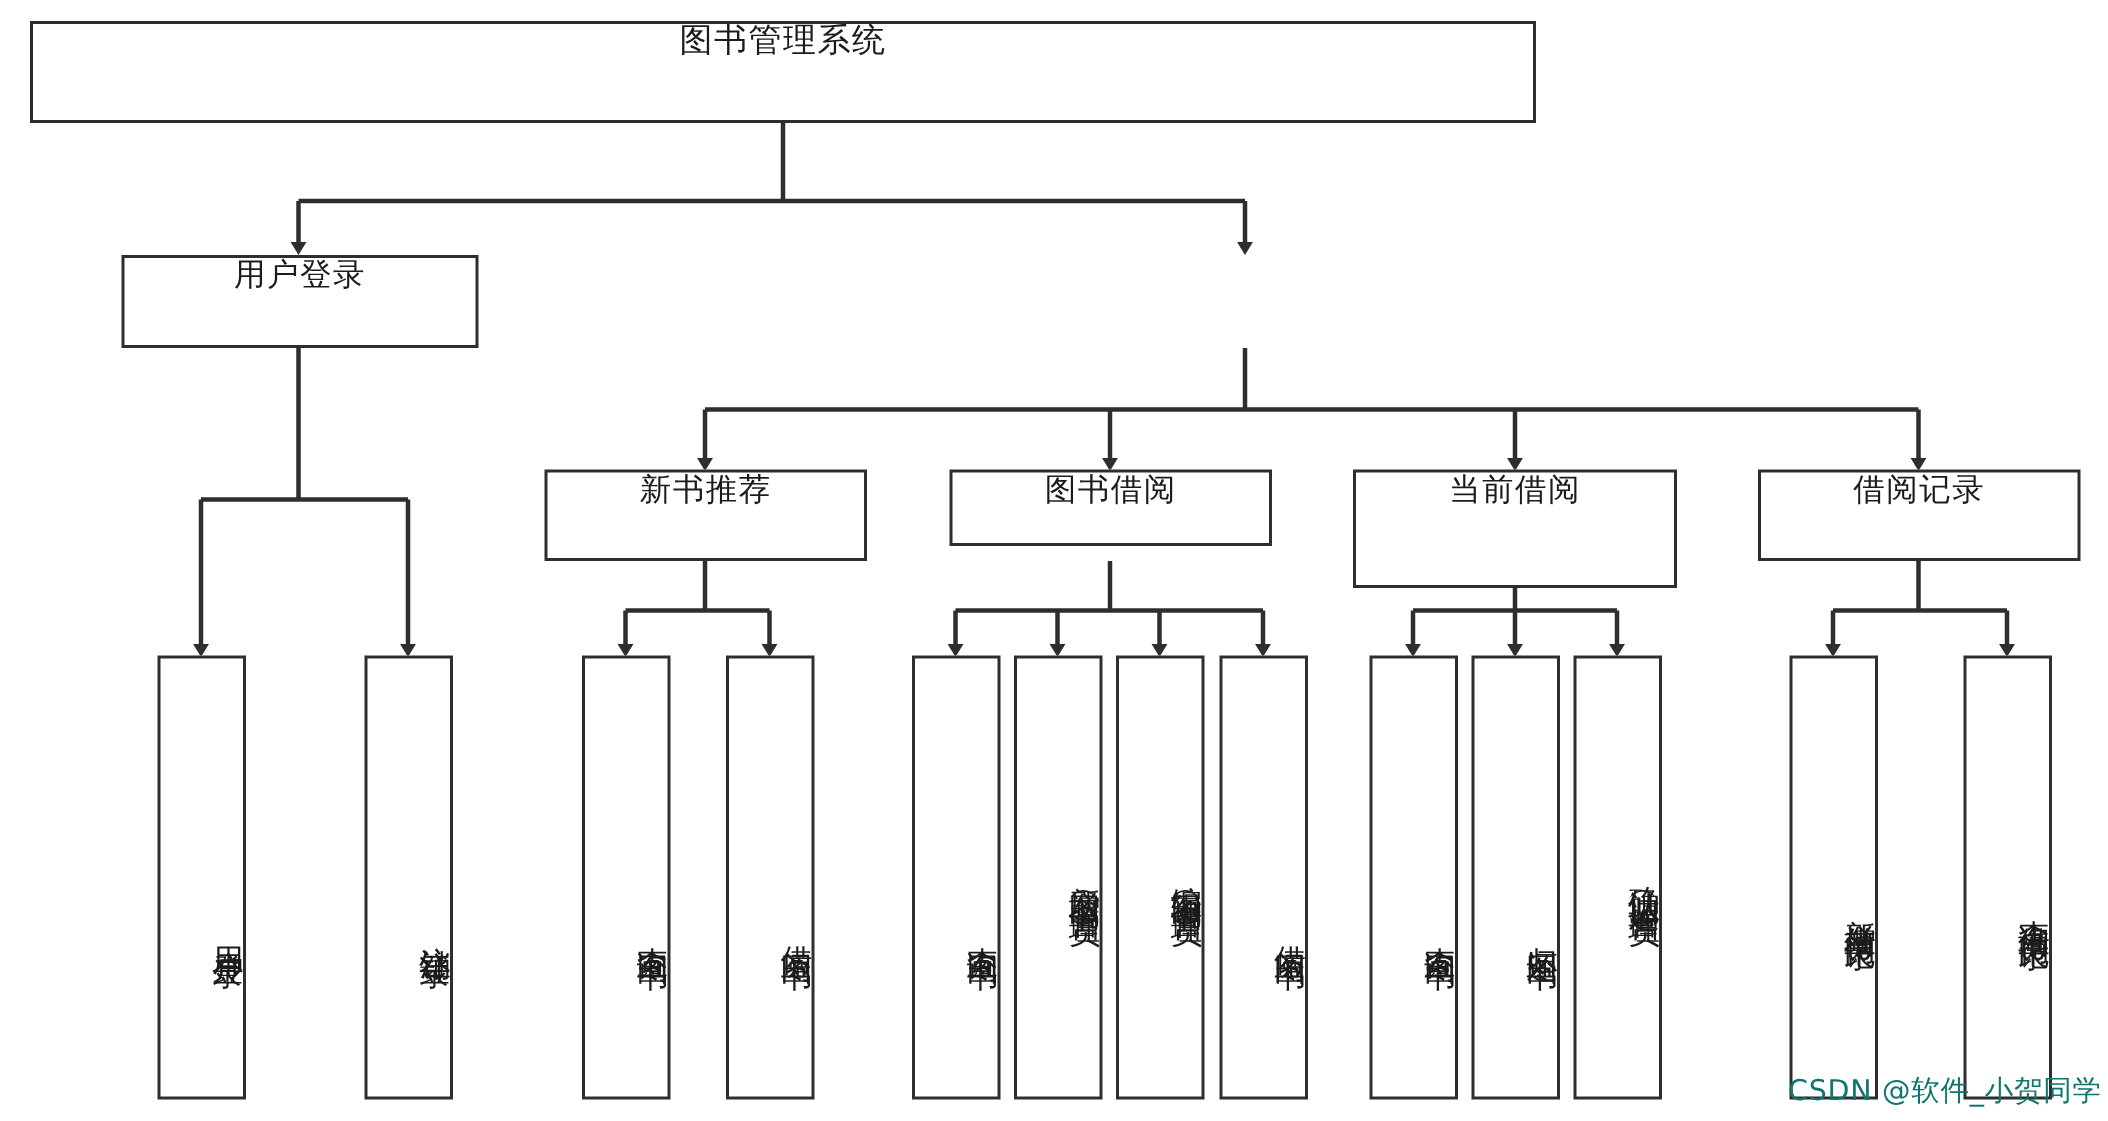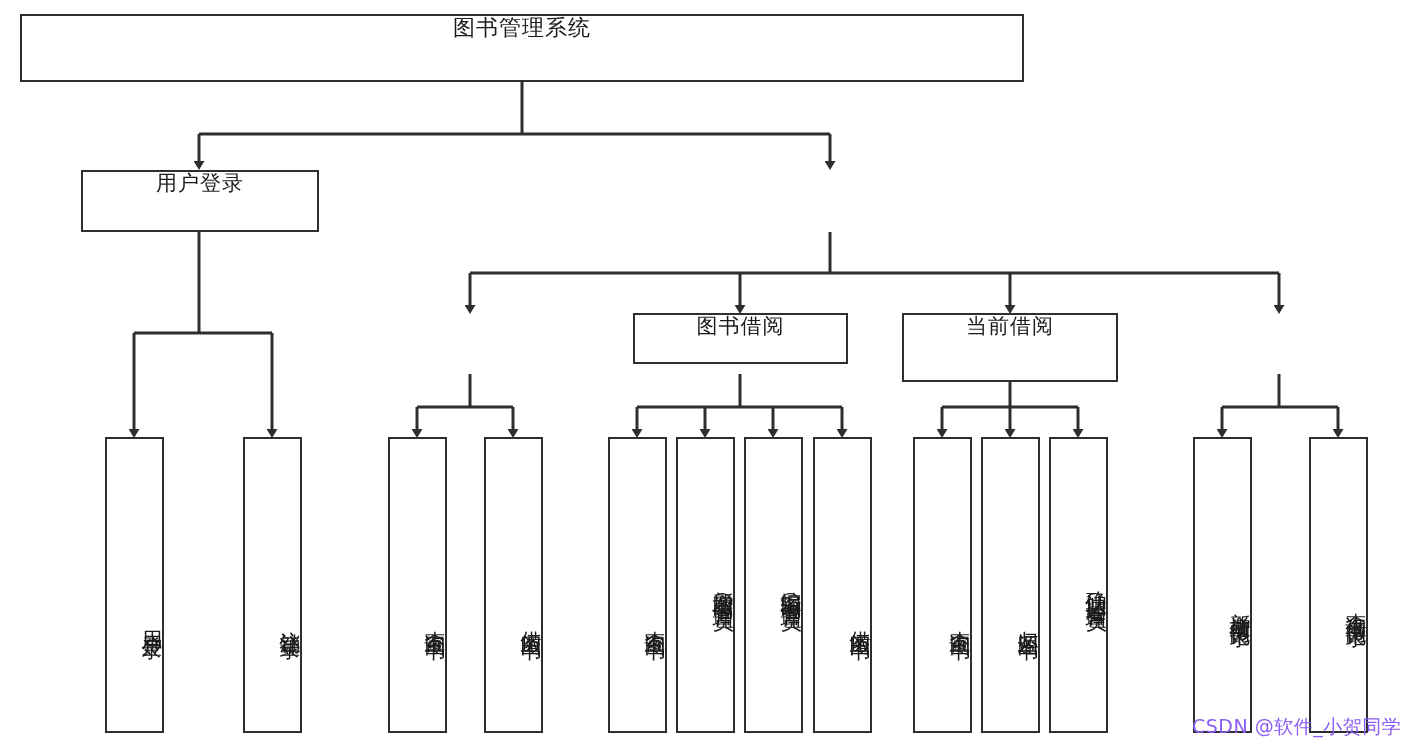--- a/index.html
+++ b/index.html
@@ -55,21 +55,21 @@
     white-space: nowrap;
   }
   .node-v .vlabel {
     writing-mode: vertical-rl;
     text-orientation: upright;
     display: block;
   }
   .watermark {
     position: absolute;
     font-size: 19px;
-    color: #8b5cf6;
+    color: #0f766e;
     white-space: nowrap;
     letter-spacing: 0.5px;
   }
 </style>
 </head>
 <body>
 
 <div id="canvas">
 
   <svg class="edges" viewBox="0 0 1405 747">
@@ -123,25 +123,31 @@
   </svg>
 
   <div class="node node-h node-root" style="left:20px; top:14px; width:1004px; height:68px;">
     <span>图书管理系统</span>
   </div>
 
   <div class="node node-h" style="left:81px; top:170px; width:238px; height:62px;">
     <span>用户登录</span>
   </div>
 
+  <div class="node node-h" style="left:363px; top:313px; width:215px; height:61px;">
+    <span>新书推荐</span>
+  </div>
   <div class="node node-h" style="left:633px; top:313px; width:215px; height:51px;">
     <span>图书借阅</span>
   </div>
-  <div class="node node-h" style="left:902px; top:313px; width:216px; height:69px;">
+  <div class="node node-h" style="left:902px; top:313px; width:216px; height:79px;">
     <span>当前借阅</span>
+  </div>
+  <div class="node node-h" style="left:1172px; top:313px; width:215px; height:61px;">
+    <span>借阅记录</span>
   </div>
 
   <div class="node node-v" style="left:105px; top:437px; width:59px; height:296px; padding-top:70px;">
     <span class="vlabel">用户登录</span>
   </div>
   <div class="node node-v" style="left:243px; top:437px; width:59px; height:296px; padding-top:70px;">
     <span class="vlabel">注销登录</span>
   </div>
 
   <div class="node node-v" style="left:388px; top:437px; width:59px; height:296px; padding-top:70px;">

